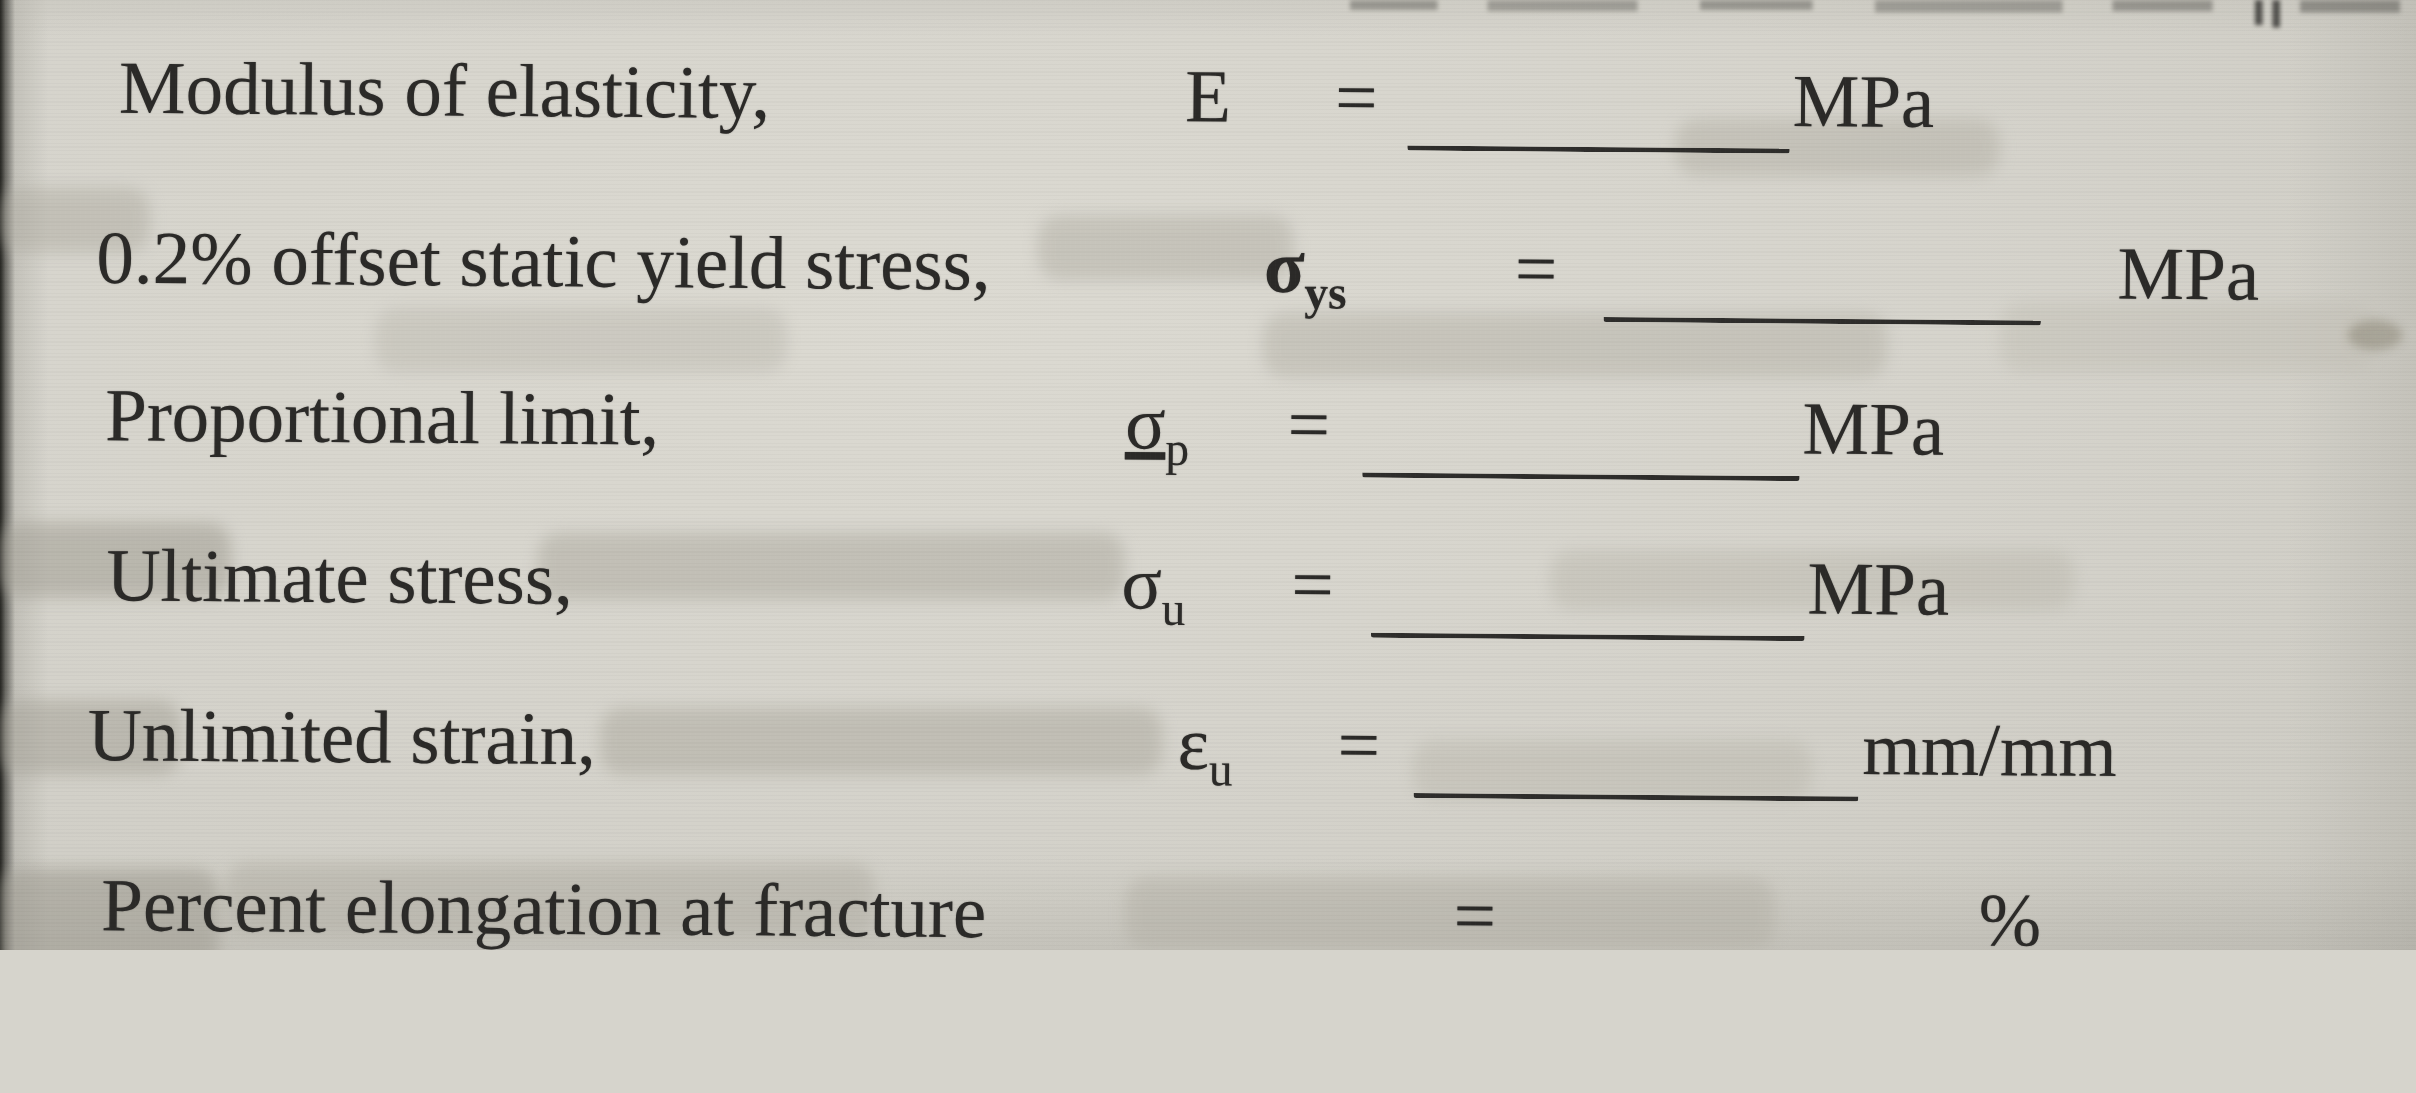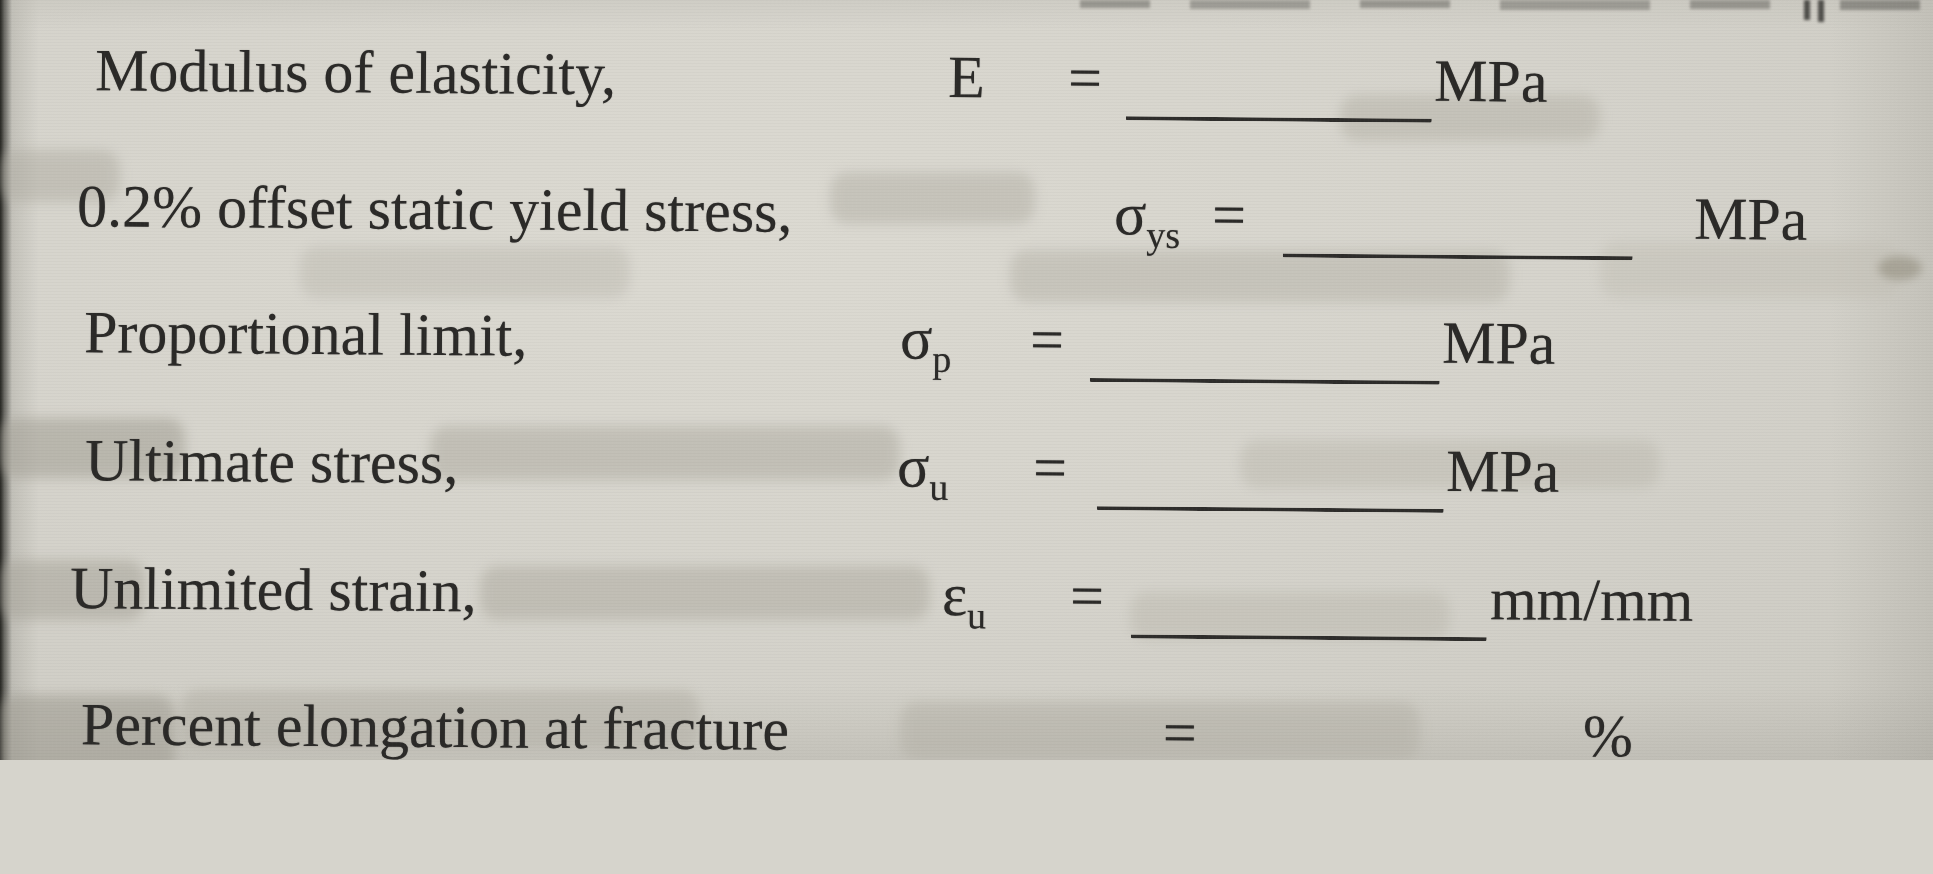--- a/index.html
+++ b/index.html
@@ -42,22 +42,22 @@
   }
   .t sub{font-size:38px;line-height:0;}
   .blank{
     position:absolute;top:0;height:78px;
     border-bottom:4px solid #2e2d2b;
     border-radius:0 0 2px 2px;
   }
   .eq{letter-spacing:1px;}
   
   .r1{top:30px;}  .r1 .lbl{left:95px;}  .r1 .sym{left:948px;} .r1 .eq{left:1068px;} .r1 .blank{left:1126px;width:306px;} .r1 .unit{left:1434px;}
-  .r2{top:166px;} .r2 .lbl{left:78px;}  .r2 .sym{left:1115px;} .r2 .eq{left:1213px;} .r2 .blank{left:1284px;width:350px;} .r2 .unit{left:1695px;}
-  .r3{top:292px;} .r3 .lbl{left:86px;}  .r3 .sym{left:902px;} .r3 .eq{left:1032px;} .r3 .blank{left:1092px;width:350px;} .r3 .unit{left:1444px;}
+  .r2{top:166px;} .r2 .lbl{left:78px;}  .r2 .sym{left:1012px;font-weight:bold;} .r2 .eq{left:1213px;} .r2 .blank{left:1284px;width:350px;} .r2 .unit{left:1695px;}
+  .r3{top:292px;} .r3 .lbl{left:86px;}  .r3 .sym{left:902px;text-decoration:underline;} .r3 .eq{left:1032px;} .r3 .blank{left:1092px;width:350px;} .r3 .unit{left:1444px;}
   .r4{top:420px;} .r4 .lbl{left:88px;}  .r4 .sym{left:900px;text-align:right;} .r4 .eq{left:1036px;} .r4 .blank{left:1100px;width:347px;} .r4 .unit{left:1449px;}
   .r5{top:548px;} .r5 .lbl{left:74px;}  .r5 .sym{left:946px;} .r5 .eq{left:1074px;} .r5 .blank{left:1135px;width:356px;} .r5 .unit{left:1494px;}
   .r6{top:684px;} .r6 .lbl{left:86px;}  .r6 .eq{left:1168px;} .r6 .blank{left:1232px;width:354px;} .r6 .unit{left:1588px;}
   
   .ghost{position:absolute;pointer-events:none;filter:blur(6px);border-radius:18px;}
   .g1{left:1340px;top:95px;width:260px;height:46px;background:#b7b4aa;opacity:.55;}
   .g2{left:830px;top:172px;width:205px;height:52px;background:#b3b0a6;opacity:.5;}
   .g3{left:300px;top:246px;width:330px;height:52px;background:#bcb9af;opacity:.45;}
   .g4{left:1010px;top:250px;width:500px;height:52px;background:#b6b3a9;opacity:.5;}
   .g5{left:1600px;top:242px;width:300px;height:56px;background:#c1beb4;opacity:.45;}

